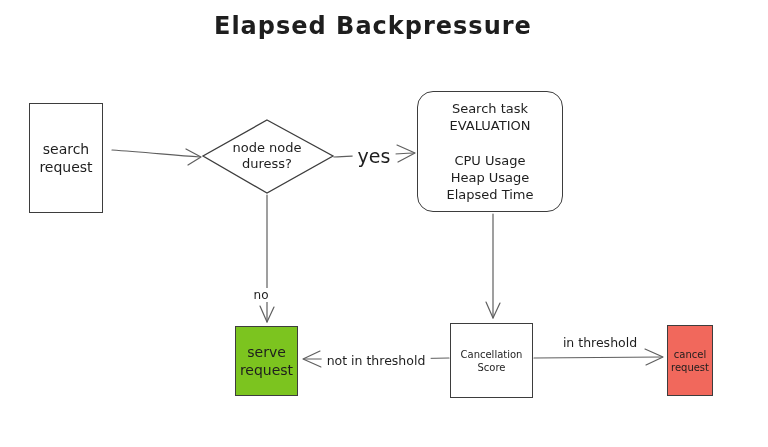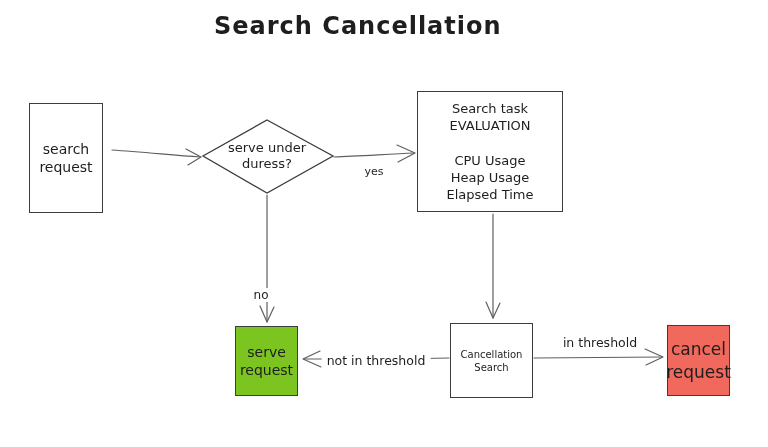--- a/index.html
+++ b/index.html
@@ -43,25 +43,25 @@
     justify-content: center;
     text-align: center;
     white-space: pre-line;
     line-height: 1.3;
   }
   .rect {
     background: #ffffff;
     border: 1.5px solid var(--stroke, #3d3d3d);
   }
   .node-search   { left: 29px;  top: 103px; width: 74px;  height: 110px; font-size: 14px; }
-  .node-eval     { left: 417px; top: 91px;  width: 146px; height: 121px; font-size: 13px; line-height: 1.32; }
+  .node-eval     { left: 417px; top: 91px;  width: 146px; height: 121px; font-size: 13px; line-height: 1.32; border-radius: 16px; }
   .node-cancellation { left: 450px; top: 323px; width: 83px; height: 75px; font-size: 10px; }
   .node-serve    { left: 235px; top: 326px; width: 63px;  height: 70px;  font-size: 14px;
                    background: var(--green, #7cc41f); }
-  .node-cancel   { left: 667px; top: 325px; width: 63px;  height: 71px;  font-size: 17px;
+  .node-cancel   { left: 667px; top: 325px; width: 46px;  height: 71px;  font-size: 10px;
                    background: var(--red, #f1685c); }
   .diamond-svg {
     position: absolute;
     left: 197px; top: 114px;
     width: 142px; height: 86px;
   }
   .diamond-svg polygon {
     fill: #ffffff;
     stroke: var(--stroke, #3d3d3d);
     stroke-width: 1.3;
@@ -77,21 +77,21 @@
     white-space: pre-line;
   }
   .edge-label {
     position: absolute;
     transform: translate(-50%, -50%);
     background: #ffffff;
     padding: 0 5px;
     font-size: 12.5px;
     white-space: nowrap;
   }
-  .lbl-yes { left: 374px; top: 156px; font-size: 11px; margin-top: 15px; }
+  .lbl-yes { left: 374px; top: 156px; font-size: 19px; }
   .lbl-no  { left: 261px; top: 256px; font-size: 12px; margin-top: 39px; }
   .lbl-not-in { left: 376px; top: 360px; }
   .lbl-in     { left: 600px; top: 342px; }
 </style>
 </head>
 <body>
 
 <div class="canvas">
 
   <svg class="edges" viewBox="0 0 768 447">
@@ -108,40 +108,40 @@
     <path d="M 493 214 L 493 318"></path>
     <path d="M 493 318 L 486 302 M 493 318 L 500 303"></path>
 
     <path d="M 449 358 C 400 359, 350 359, 304 359"></path>
     <path d="M 303 359 L 320 351 M 303 359 L 321 367"></path>
 
     <path d="M 534 358 L 662 357"></path>
     <path d="M 663 357 L 645 349 M 663 357 L 646 365"></path>
   </svg>
 
-  <div class="title">Search Cancellation</div>
+  <div class="title">Elapsed Backpressure</div>
 
   <div class="node rect node-search">search
 request</div>
 
   <svg class="diamond-svg" viewBox="0 0 142 86">
     <polygon points="70,6 136,42 70,79 6,42"></polygon>
   </svg>
-  <div class="diamond-label">serve under
+  <div class="diamond-label">node node
 duress?</div>
 
   <div class="node rect node-eval">Search task
 EVALUATION
 
 CPU Usage
 Heap Usage
 Elapsed Time</div>
 
   <div class="node rect node-cancellation">Cancellation
-Search</div>
+Score</div>
 
   <div class="node rect node-serve">serve
 request</div>
 
   <div class="node rect node-cancel">cancel
 request</div>
 
   <span class="edge-label lbl-yes">yes</span>
   <span class="edge-label lbl-no">no</span>
   <span class="edge-label lbl-not-in">not in threshold</span>

